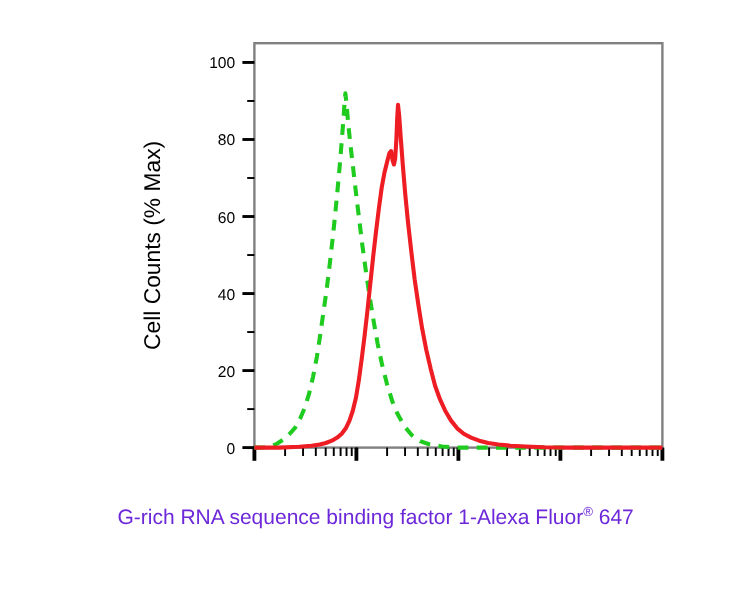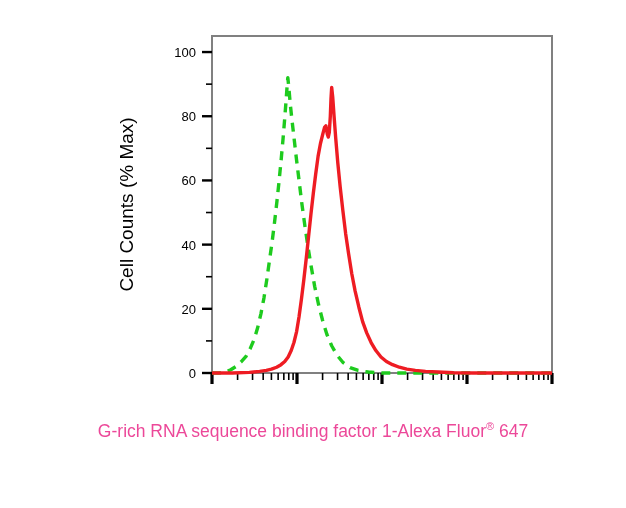--- a/index.html
+++ b/index.html
@@ -35,21 +35,21 @@
     fill: #000000;
   }
   #caption {
     position: absolute;
     left: 38px;
     top: 418px;
     width: 550px;
     text-align: center;
     font-size: 17.5px;
     line-height: 26px;
-    color: #ec4899;
+    color: #6d28d9;
     white-space: pre-wrap;
   }
   #caption sup {
     font-size: 11px;
     vertical-align: super;
     line-height: 0;
   }
 </style>
 </head>
 <body>

